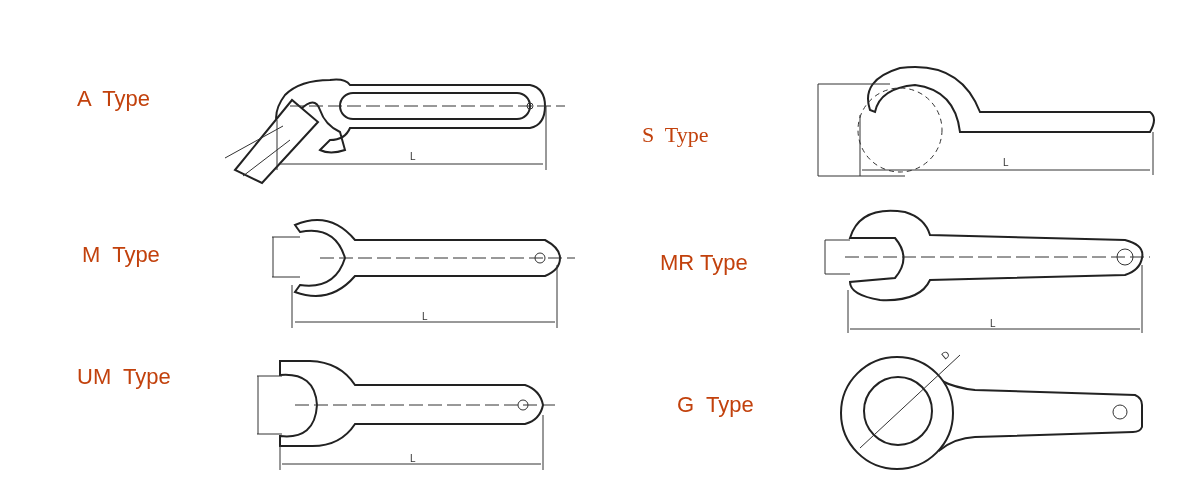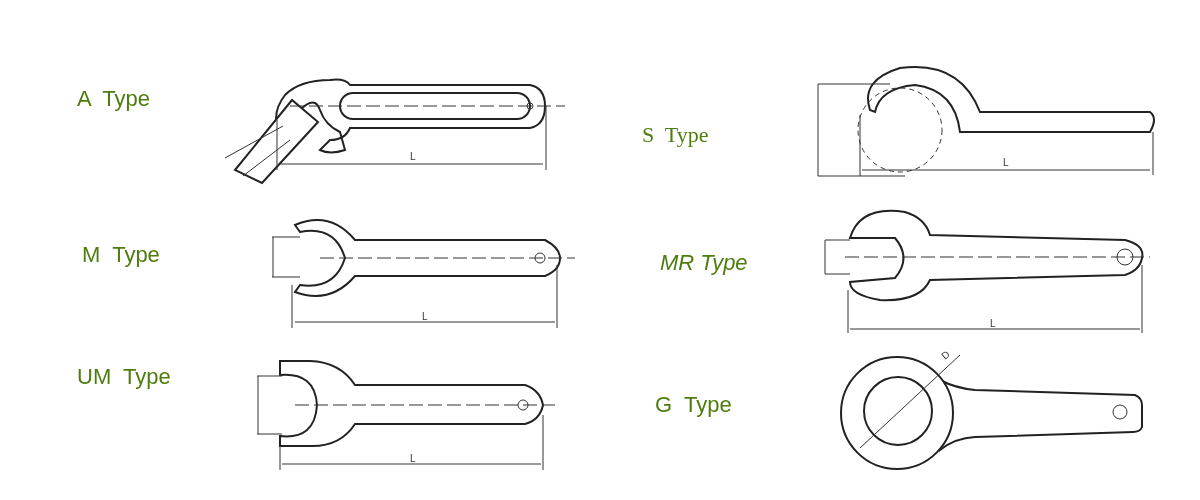--- a/index.html
+++ b/index.html
@@ -1,32 +1,32 @@
 <!DOCTYPE html>
 <html><head>
 <meta charset="utf-8">
 <style>
   html, body { margin:0; padding:0; background:#ffffff; }
   body { width:1200px; height:500px; position:relative; overflow:hidden; font-family:"Liberation Sans", sans-serif; }
-  .label { position:absolute; font-size:22px; color:#4d7c0f; white-space:pre; }
+  .label { position:absolute; font-size:22px; color:#c2410c; white-space:pre; }
   svg { position:absolute; left:0; top:0; }
   .ol { fill:#fff; stroke:#222; stroke-width:2; }
   .thin { fill:none; stroke:#333; stroke-width:1; }
   .dash { fill:none; stroke:#333; stroke-width:1; stroke-dasharray:14 5; }
   .dim { font-size:10px; fill:#333; font-family:"Liberation Sans", sans-serif; }
 </style>
 </head>
 <body>
 
 <div class="label" style="left:77px;top:86px;">A  Type</div>
 <div class="label" style="left:642px;top:122px;font-family:Liberation Serif, serif;">S  Type</div>
 <div class="label" style="left:82px;top:242px;text-align:right;">M  Type</div>
-<div class="label" style="left:660px;top:250px;font-style:italic;">MR Type</div>
+<div class="label" style="left:660px;top:250px;">MR Type</div>
 <div class="label" style="left:77px;top:364px;">UM  Type</div>
-<div class="label" style="left:655px;top:392px;">G  Type</div>
+<div class="label" style="left:677px;top:392px;">G  Type</div>
 
 <svg width="1200" height="500" viewBox="0 0 1200 500">
 
   <g>
     <path class="ol" d="M330,80 Q300,80 285,95 Q272,112 278,128 L300,110 Q315,95 320,110 Q325,125 340,132 L345,150 Q330,155 320,150 L330,140 Q345,140 350,128 L530,128 Q545,125 545,106 Q545,88 530,85 L350,85 Q345,78 330,80 Z"></path>
     <rect class="ol" x="340" y="93" width="190" height="26" rx="13"></rect>
     <path class="ol" d="M235,170 L292,100 L318,122 L262,183 Z"></path>
     <circle class="thin" cx="530" cy="106" r="3"></circle>
     <line class="dash" x1="290" y1="106" x2="565" y2="106"></line>
     <line class="thin" x1="277" y1="120" x2="277" y2="170"></line>

